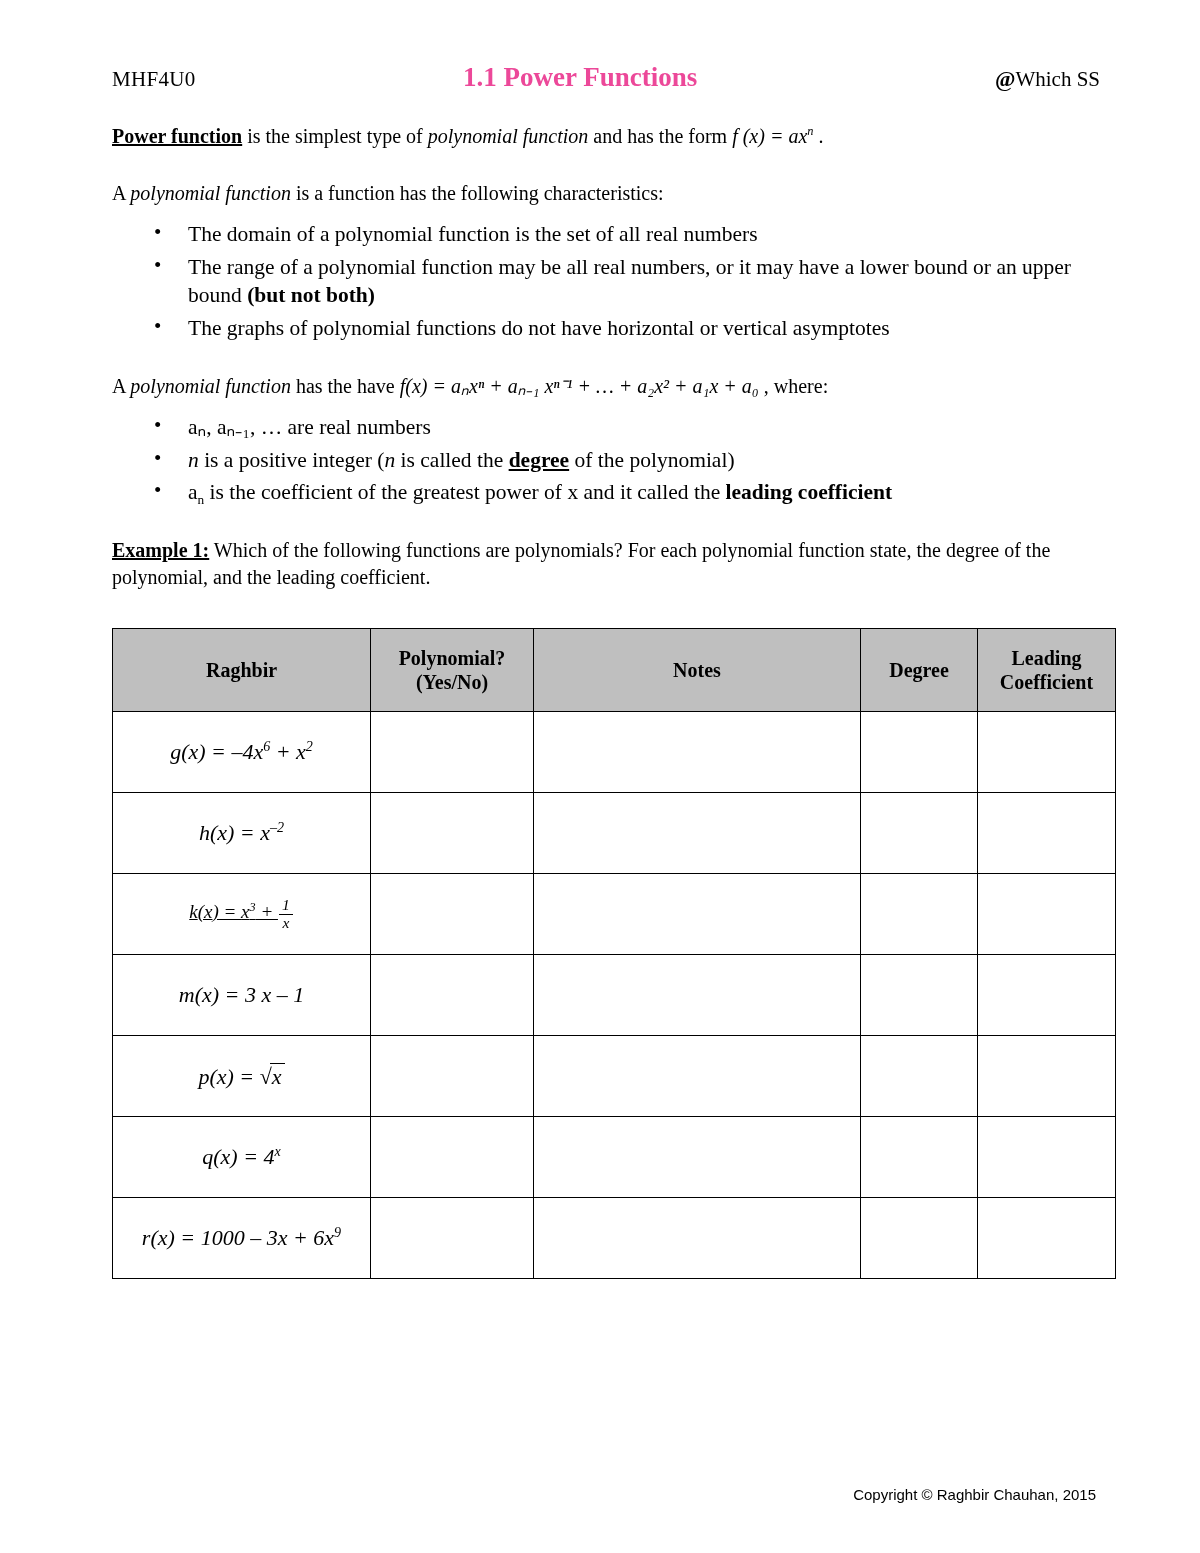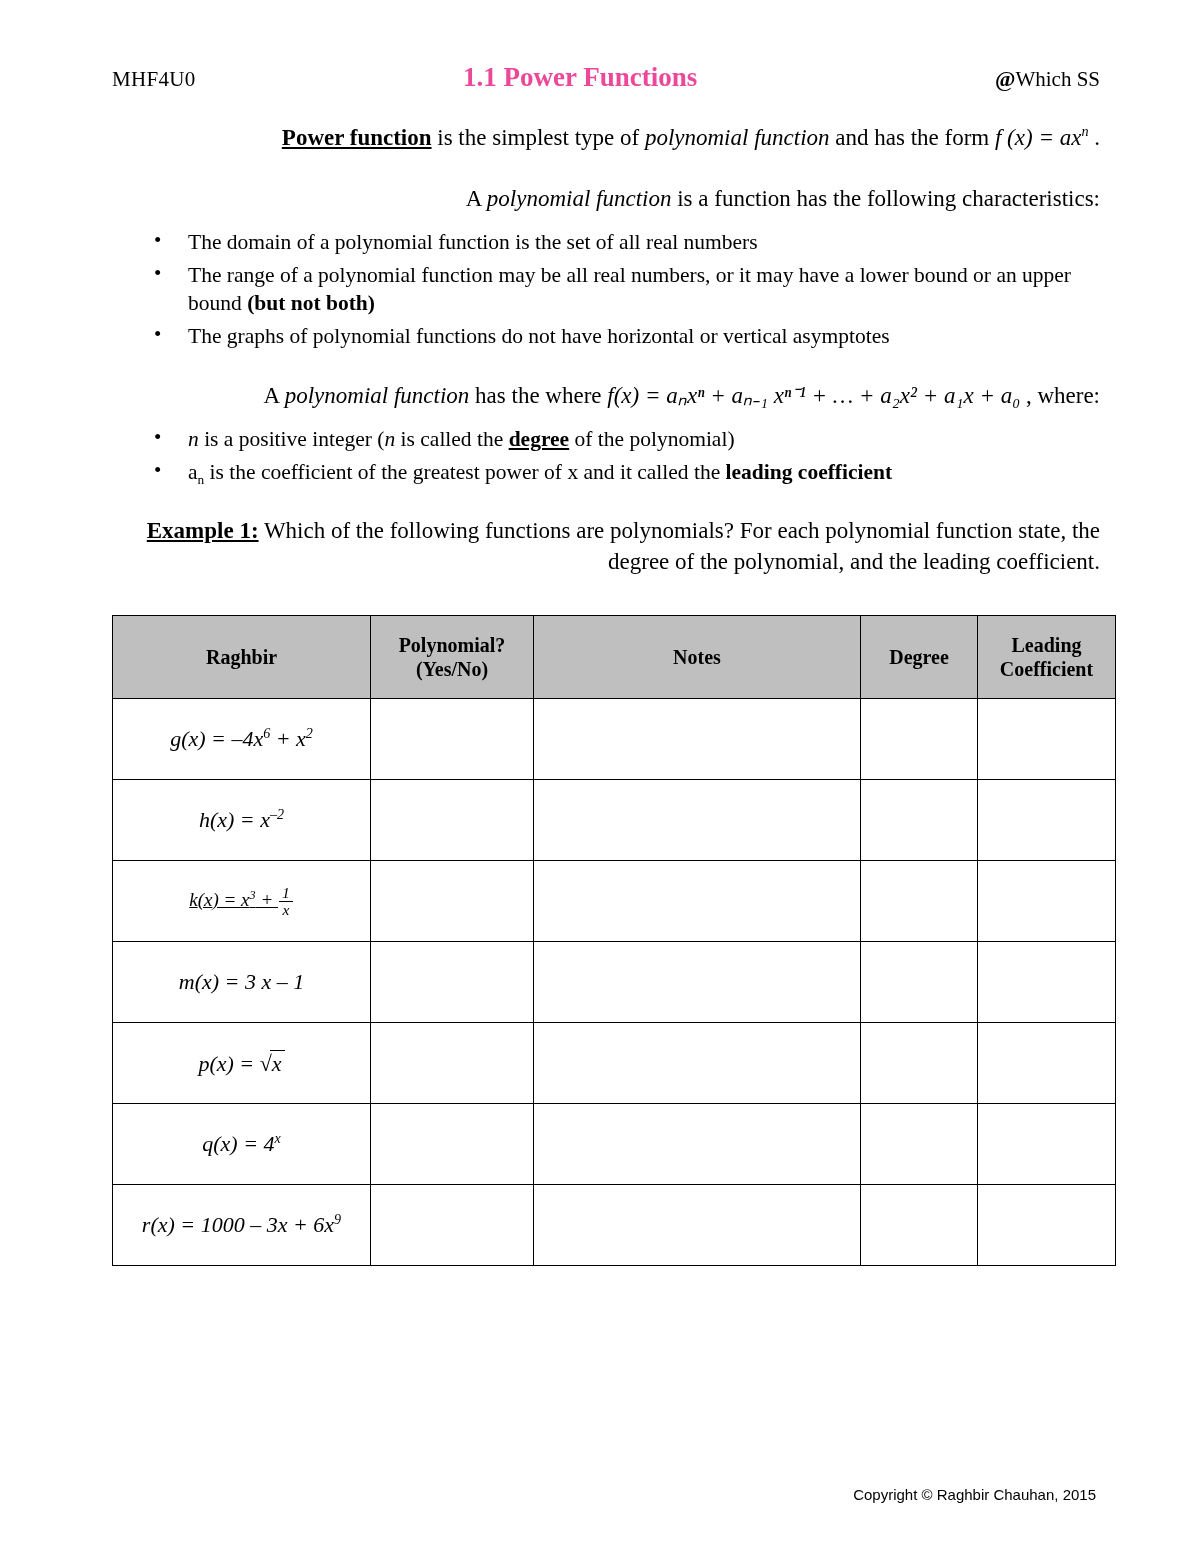--- a/index.html
+++ b/index.html
@@ -47,24 +47,23 @@
     font-size: 21px;
     white-space: nowrap;
   }
   .author .at {
     font-weight: bold;
     font-size: 22px;
   }
 
   
   p.para {
-    font-size: 23px;
+    font-size: 20px;
     line-height: 1.33;
     margin: 30px 0 0 0;
-    text-align: right;
   }
   .u { text-decoration: underline; }
   .b { font-weight: bold; }
   .i { font-style: italic; }
   .mathit { font-family: "Liberation Serif", serif; font-style: italic; }
   sup.sm { font-size: 0.62em; vertical-align: super; line-height: 0; }
   sub.sm { font-size: 0.62em; vertical-align: sub; line-height: 0; }
 
   ul.bullets {
     margin: 14px 0 0 0;
@@ -172,24 +171,25 @@
     <span>A </span><span class="i">polynomial function</span><span> is a function has the following characteristics:</span>
   </p>
 
   <ul class="bullets">
     <li><span>The domain of a polynomial function is the set of all real numbers</span></li>
     <li><span>The range of a polynomial function may be all real numbers, or it may have a lower bound or an upper bound <b>(but not both)</b></span></li>
     <li><span>The graphs of polynomial functions do not have horizontal or vertical asymptotes</span></li>
   </ul>
 
   <p class="para">
-    <span>A </span><span class="i">polynomial function</span><span> has the where </span><span class="i">f(x) = aₙxⁿ + aₙ₋₁ xⁿ⁻¹ + … + a₂x² + a₁x + a₀</span><span> , where:</span>
+    <span>A </span><span class="i">polynomial function</span><span> has the have </span><span class="i">f(x) = aₙxⁿ + aₙ₋₁ xⁿ⁻¹ + … + a₂x² + a₁x + a₀</span><span> , where:</span>
   </p>
 
   <ul class="bullets">
+    <li><span>aₙ, aₙ₋₁, … are real numbers</span></li>
     <li><span><i>n</i> is a positive integer (<i>n</i> is called the <b class="u">degree</b> of the polynomial)</span></li>
     <li><span>a<sub class="sm">n</sub> is the coefficient of the greatest power of x and it called the <b>leading coefficient</b></span></li>
   </ul>
 
   <p class="para">
     <span class="u b">Example 1:</span><span>  Which of the following functions are polynomials?  For each polynomial function state, the degree of the polynomial, and the leading coefficient.</span>
   </p>
 
   <table class="ex-table">
     <thead>

